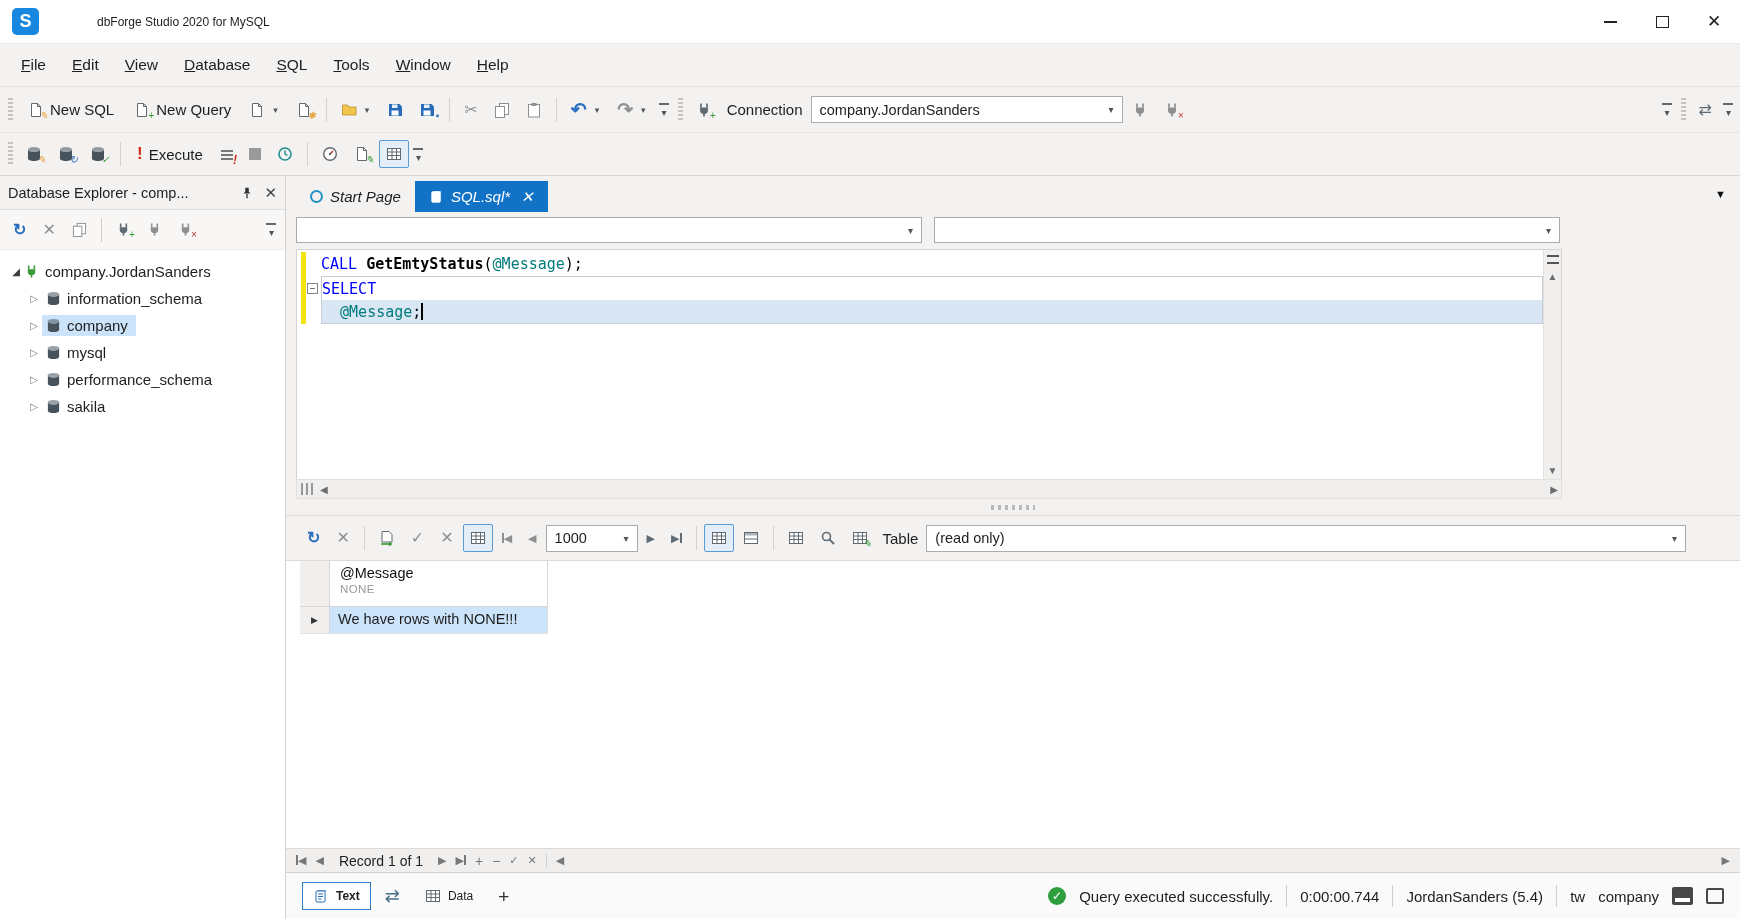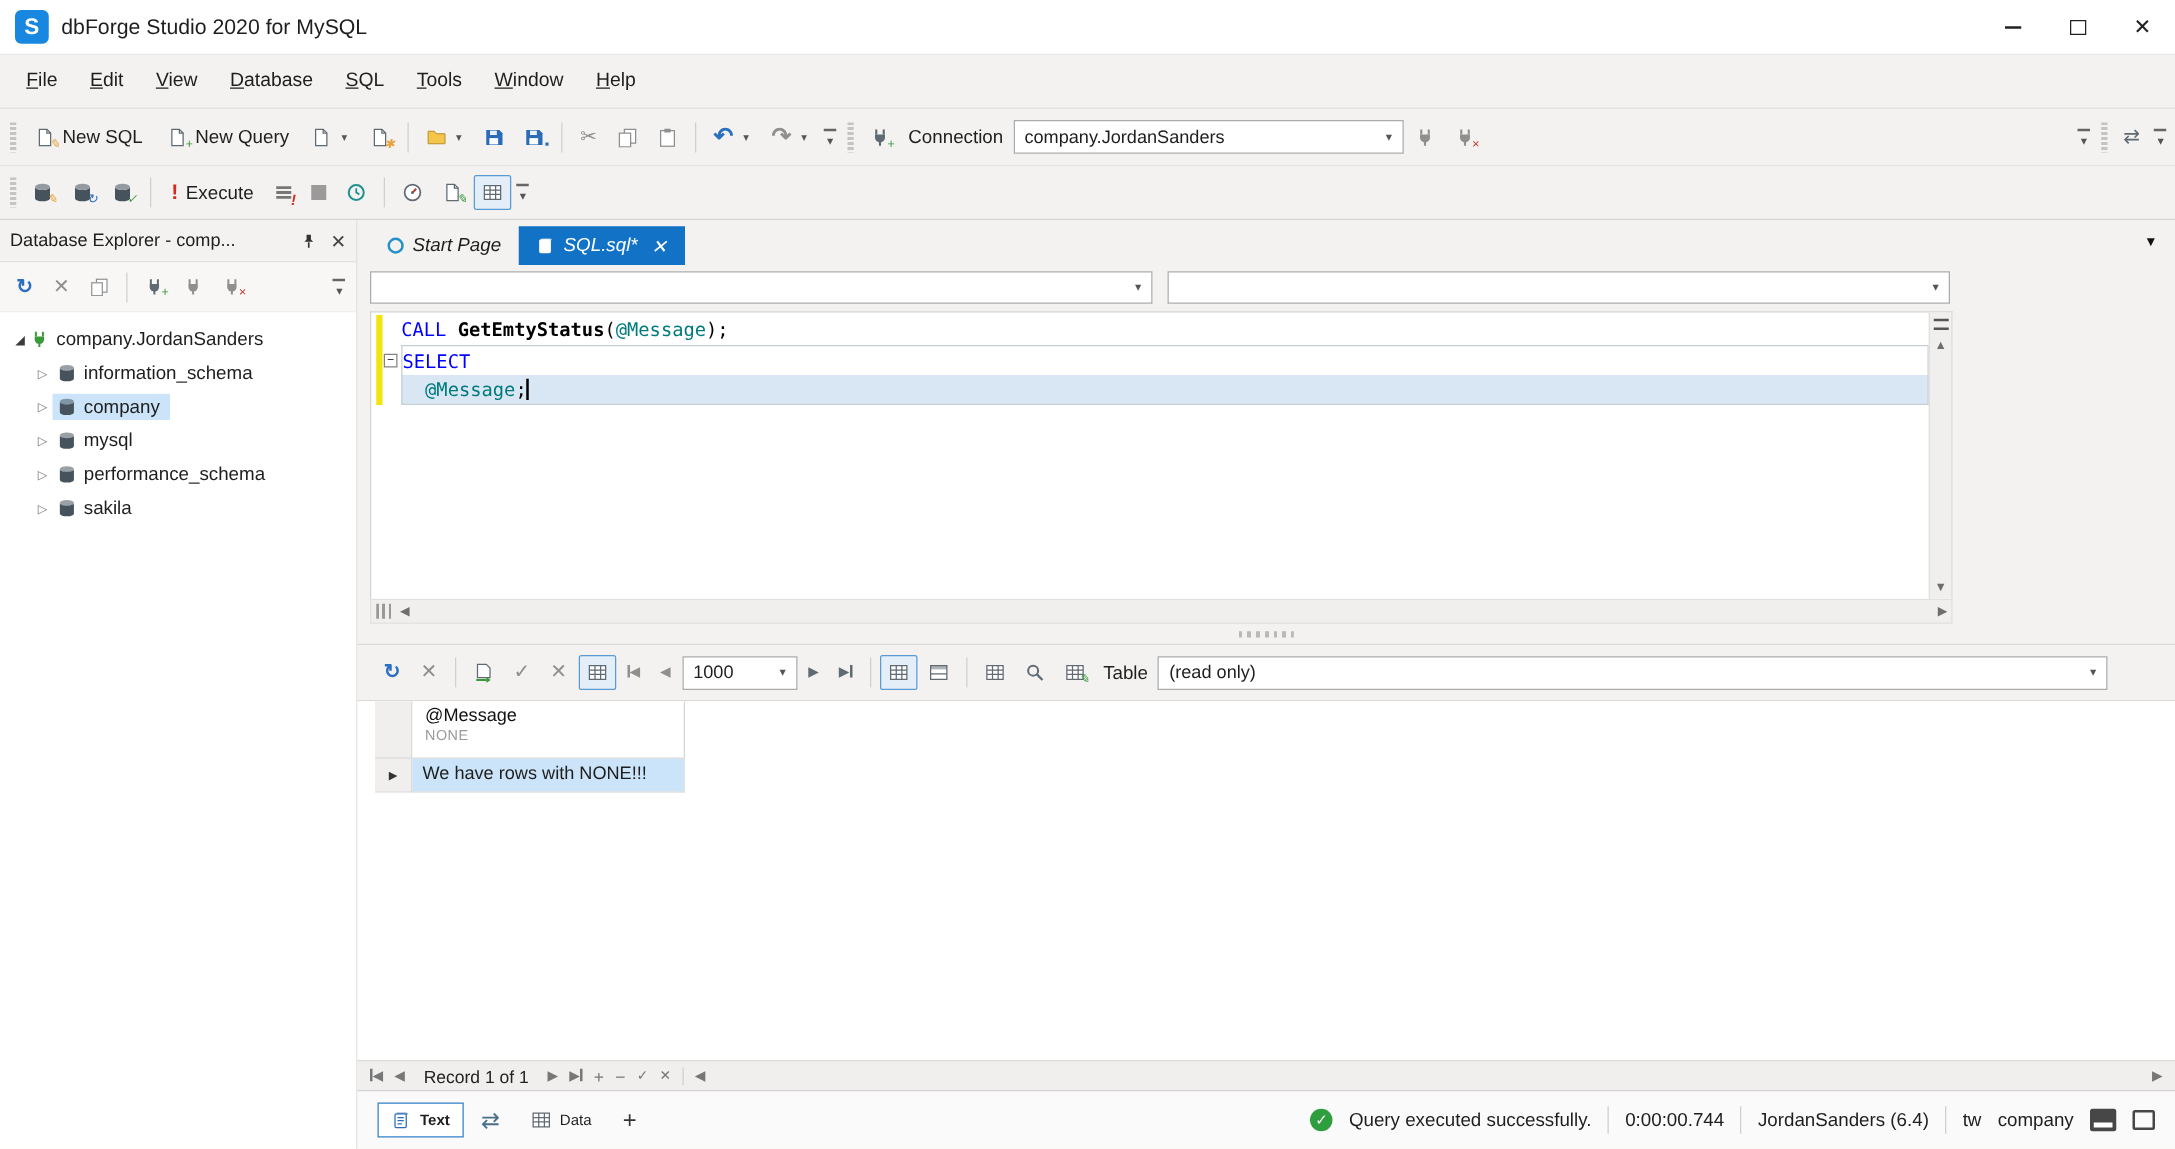--- a/index.html
+++ b/index.html
@@ -12,21 +12,21 @@
   .uni.sm{font-size:11px;}
   .ic{display:block;}
   .c-blue{color:#2a6fc0}.c-blue2{color:#2b6cb8}.c-green{color:#3a9a3a}.c-gray{color:#5f6a73}
   .c-dim{color:#8f8f8f}.c-teal{color:#1f8f8f}.c-db{color:#46525c}.c-red{color:#c0392b}.c-dark{color:#333}
   .pbar{display:inline-block;width:2px;height:10px;background:currentColor;vertical-align:-1px;}
 
   
   .titlebar{height:44px;display:flex;align-items:center;padding-left:12px;background:#fff;border-bottom:1px solid #e9e7e5;}
   .logo{width:27px;height:27px;border-radius:5px;background:#1887e0;color:#fff;font-weight:bold;font-size:18px;
         display:flex;align-items:center;justify-content:center;margin-right:10px;}
-  .title{font-size:17px;}
+  .title{font-size:12px;margin-left:48px;}
   .win-controls{margin-left:auto;display:flex;height:100%;}
   .wc{width:52px;height:100%;display:flex;align-items:center;justify-content:center;font-size:17px;color:#222;}
   .wc .maxbox{width:13px;height:12px;border:1.6px solid #222;}
   .wc .minbar{display:inline-block;width:13px;height:2px;background:#222;}
 
   
   .menubar{height:42px;display:flex;align-items:center;padding-left:8px;background:#f3f2f1;}
   .menu-item{display:inline-block;padding:6px 13px;font-size:15.5px;cursor:default;}
   .menu-item::first-letter{text-decoration:underline;}
 
@@ -703,21 +703,21 @@
             </svg>
           <span>Data</span>
         </span>
         <span class="uni" style="font-size:19px;color:#333">+</span>
         <div class="status-group">
           <span class="ok-ico">✓</span>
           <span>Query executed successfully.</span>
           <span class="vsep"></span>
           <span>0:00:00.744</span>
           <span class="vsep"></span>
-          <span>JordanSanders (6.4)</span>
+          <span>JordanSanders (5.4)</span>
           <span class="vsep"></span>
           <span>tw</span>
           <span>company</span>
           <span class="lay1"></span>
           <span class="lay2"></span>
         </div>
       </div>
 
     </div>
   </div>

